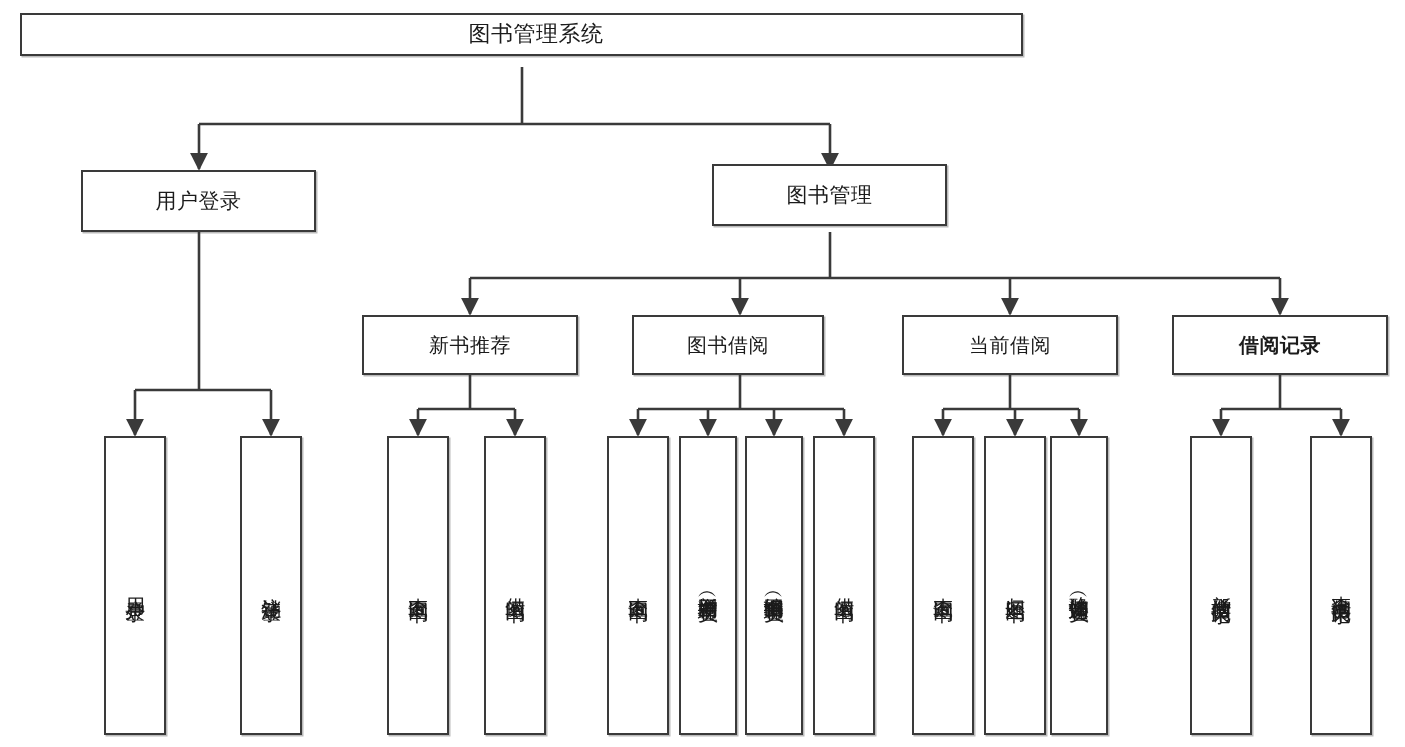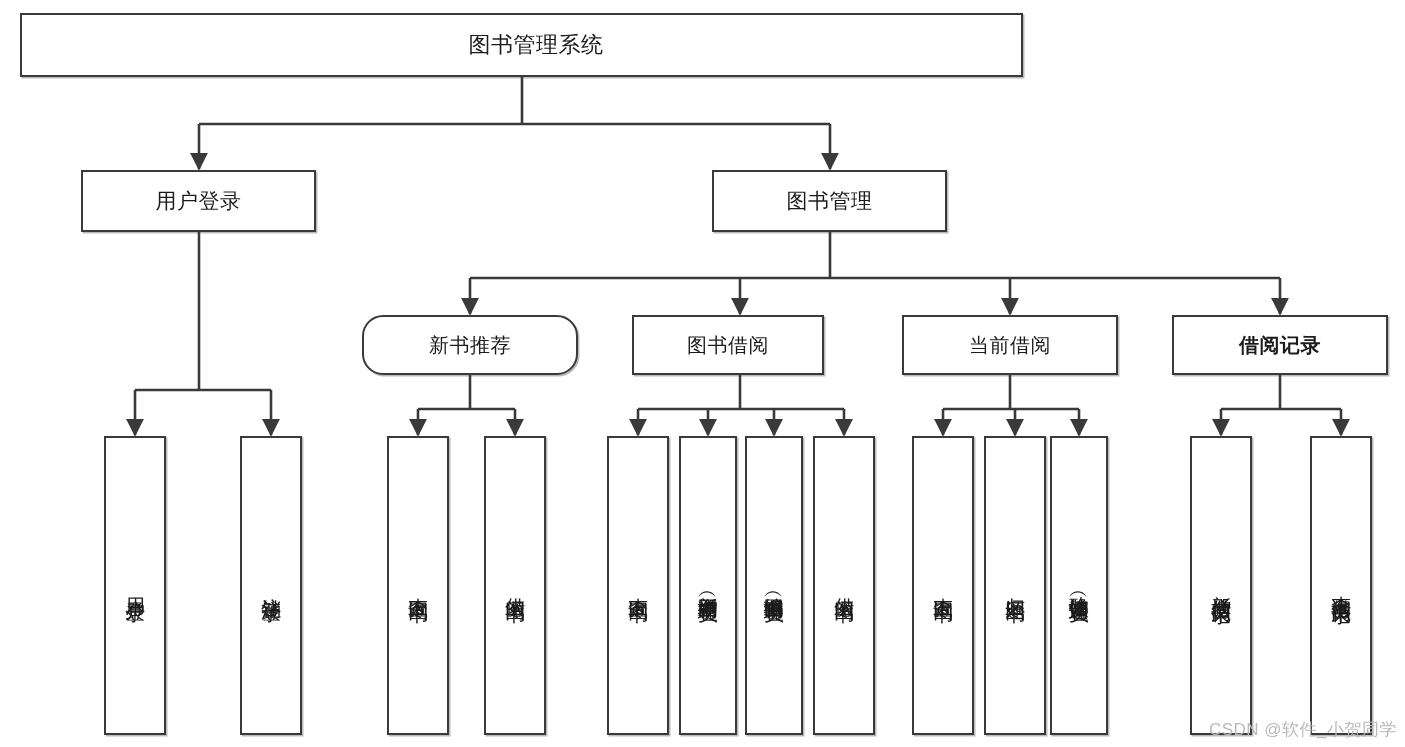--- a/index.html
+++ b/index.html
@@ -120,30 +120,30 @@
         <path d="M 1015 409 L 1015 435" marker-end="url(#arrow)"></path>
         <path d="M 1079 409 L 1079 435" marker-end="url(#arrow)"></path>
         <path d="M 1280 375 L 1280 409"></path>
         <path d="M 1221 409 L 1341 409"></path>
         <path d="M 1221 409 L 1221 435" marker-end="url(#arrow)"></path>
         <path d="M 1341 409 L 1341 435" marker-end="url(#arrow)"></path>
       </g>
   </svg>
 
   <div id="nodes-layer">
-      <div class="node root" style="left: 20px; top: 13px; width: 1003px; height: 64px; padding-left: 29px;">
+      <div class="node root" style="left: 20px; top: 13px; width: 1003px; height: 43px; padding-left: 29px;">
         <div class="label">图书管理系统</div>
       </div>
       <div class="node level2" style="left: 81px; top: 170px; width: 235px; height: 62px;">
         <div class="label">用户登录</div>
       </div>
-      <div class="node level2" style="left: 712px; top: 170px; width: 235px; height: 62px;">
+      <div class="node level2" style="left: 712px; top: 164px; width: 235px; height: 62px;">
         <div class="label">图书管理</div>
       </div>
-      <div class="node level3" style="left: 362px; top: 315px; width: 216px; height: 60px; border-radius: 21px;">
+      <div class="node level3" style="left: 362px; top: 315px; width: 216px; height: 60px;">
         <div class="label">新书推荐</div>
       </div>
       <div class="node level3" style="left: 632px; top: 315px; width: 192px; height: 60px;">
         <div class="label">图书借阅</div>
       </div>
       <div class="node level3" style="left: 902px; top: 315px; width: 216px; height: 60px;">
         <div class="label">当前借阅</div>
       </div>
       <div class="node level3" style="left: 1172px; top: 315px; width: 216px; height: 60px; font-weight: bold;">
         <div class="label">借阅记录</div>
@@ -182,14 +182,13 @@
         <div class="label">确认归还（管理员）</div>
       </div>
       <div class="node leaf" style="left: 1190px; top: 436px; width: 62px; height: 299px;">
         <div class="label">新增借阅记录</div>
       </div>
       <div class="node leaf" style="left: 1310px; top: 436px; width: 62px; height: 299px;">
         <div class="label">查询借阅记录</div>
       </div>
     </div>
 
-  <div class="watermark">CSDN @软件_小贺同学</div>
 </div>
 
 </body></html>

